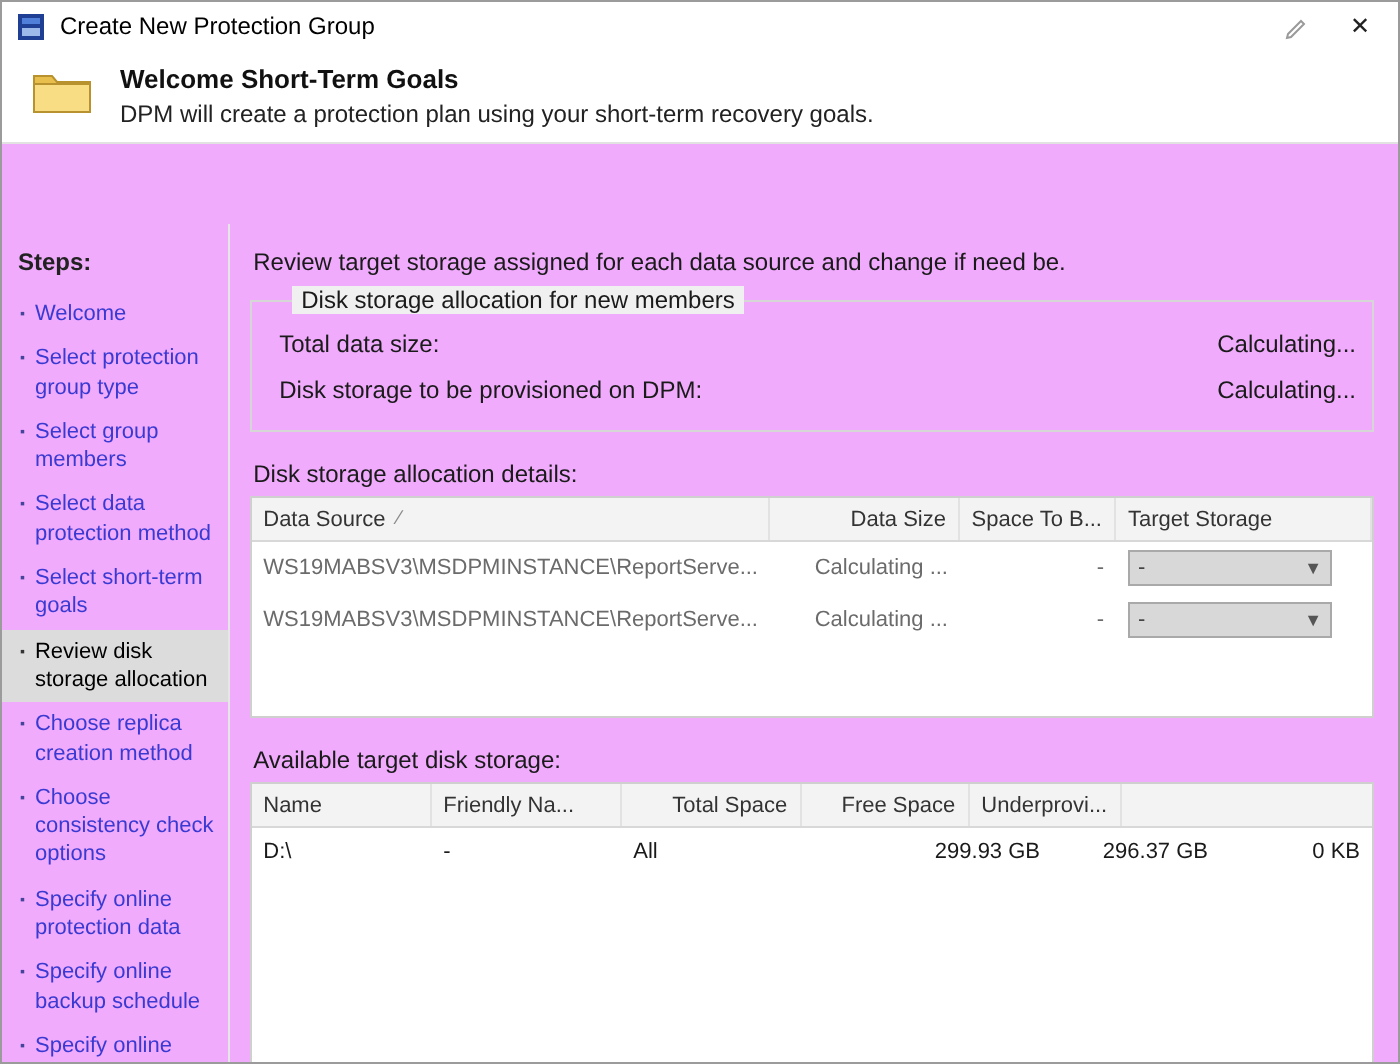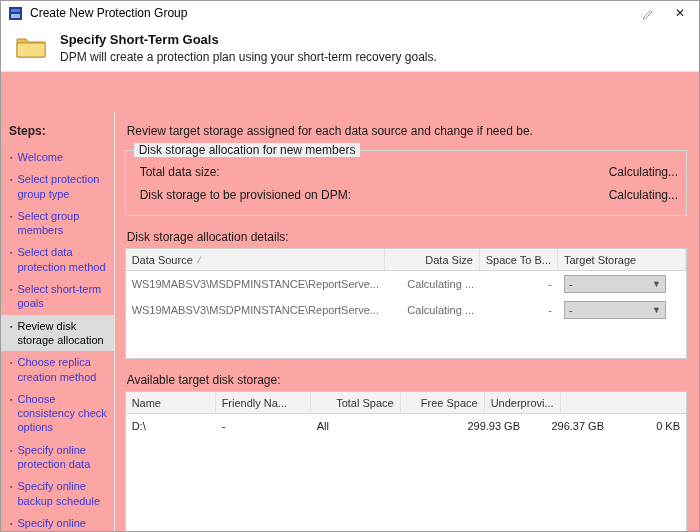--- a/index.html
+++ b/index.html
@@ -1,18 +1,18 @@
 <!DOCTYPE html>
 <html><head>
 <meta charset="utf-8">
 <style>
   * { box-sizing: border-box; margin: 0; padding: 0; }
   html,body { background:#cfcfcf; font-family:"Liberation Sans", sans-serif; }
   .window {
-    width:700px; height:532px; background:#fca5a5;
+    width:700px; height:532px; background:#f0abfc;
     border:1px solid #9b9b9b; position:relative; overflow:hidden;
   }
   
   .titlebar {
     height:24px; background:#ffffff; display:flex; align-items:center;
     padding:0 8px 0 7px; font-size:12px; color:#000;
   }
   .titlebar .app-icon { width:15px; height:15px; display:inline-block; }
   .titlebar .win-title { margin-left:7px; flex:1; }
   .titlebar .tb-btn { display:flex; align-items:center; justify-content:center;
@@ -36,21 +36,21 @@
   .step.current { background:#dcdcdc; color:#000; }
   .step.current .bullet { color:#333; }
   .content { flex:1; padding:10px 12px 0 10px; font-size:12px; color:#1a1a1a; }
   .instruction { margin:2px 0 6px 2px; }
   
   .groupbox {
     position:relative; border:1px solid #d6d6d6; margin:12px 0 14px 0;
     padding:14px 8px 4px 14px;
   }
   .groupbox .gb-label {
-    position:absolute; top:-8px; left:8px; background:#f0f0f0; padding:0 5px;
+    position:absolute; top:-8px; left:20px; background:#f0f0f0; padding:0 5px;
     font-size:12px;
   }
   .gb-row { display:flex; justify-content:space-between; margin-bottom:9px; }
   .gb-row .gb-val { text-align:right; }
   .section-label { margin:10px 0 4px 2px; }
   
   .tbl { border:1px solid #cfcfcf; background:#fff; overflow:hidden; }
   .tbl-details { height:111px; }
   .tbl-available { height:168px; }
   .thead { display:flex; height:22px; background:#f3f3f3; border-bottom:1px solid #d8d8d8;
@@ -120,21 +120,21 @@
   </div>
 
   <div class="header">
     <span>
       <svg width="30" height="25" viewBox="0 0 30 25">
         <path d="M1 5 h9 l2.5 3 H29 v15 H1 Z" fill="#e8bf4d" stroke="#b8922e" stroke-width="1"></path>
         <path d="M1 9 h28 v14 H1 Z" fill="#f8dd85" stroke="#b8922e" stroke-width="1"></path>
       </svg>
     </span>
     <span class="htext">
-      <div class="h-title">Specify Short-Term Goals</div>
+      <div class="h-title">Welcome Short-Term Goals</div>
       <div class="h-sub">DPM will create a protection plan using your short-term recovery goals.</div>
     </span>
   </div>
 
   <div class="body">
 
     <div class="sidebar">
       <div class="steps-heading">Steps:</div>
 
       <div class="step">

